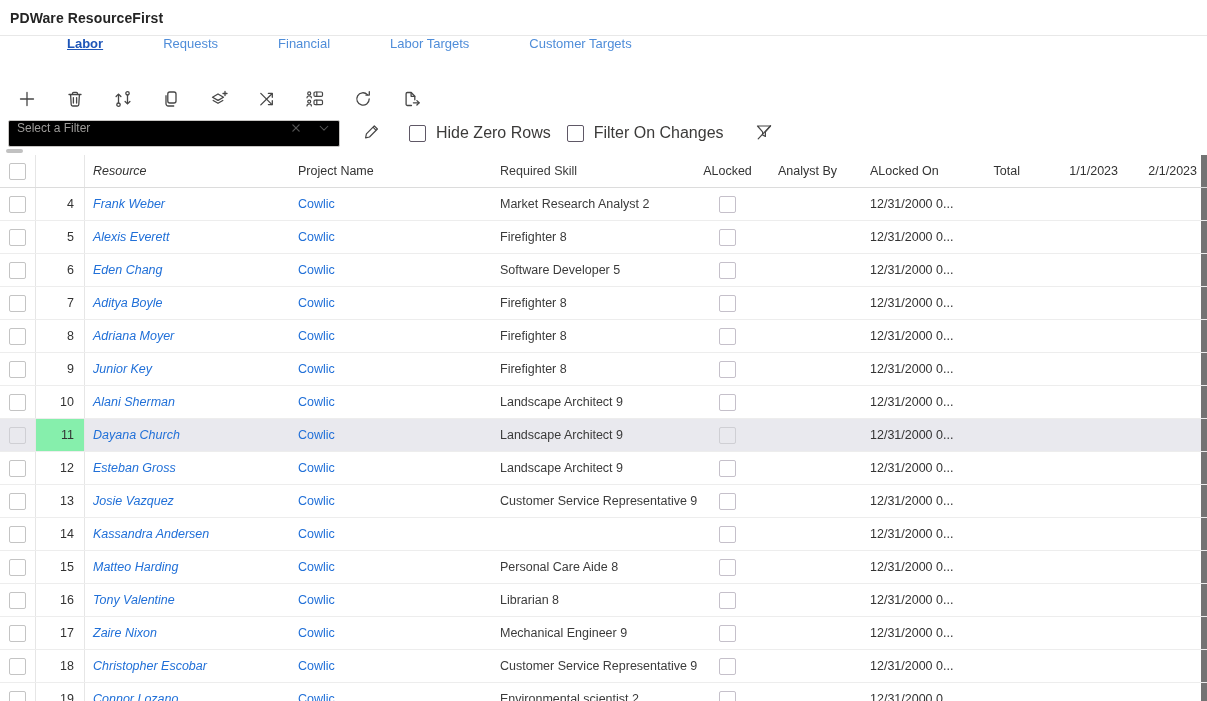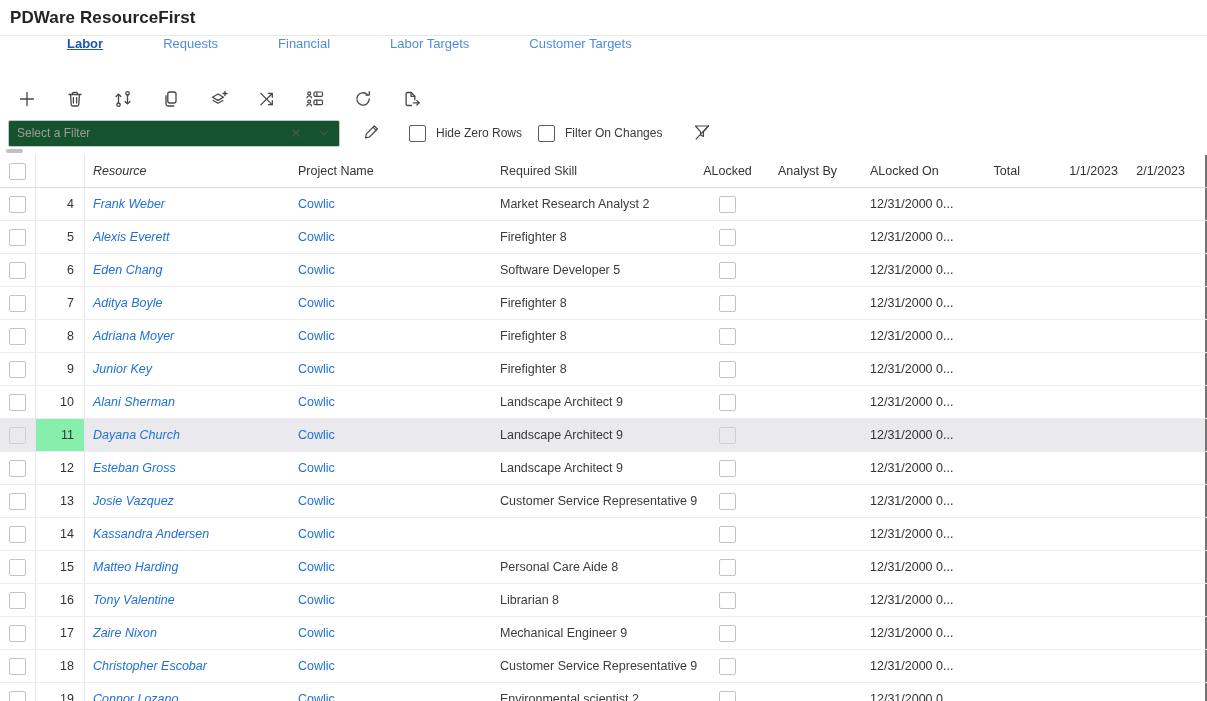--- a/index.html
+++ b/index.html
@@ -2,46 +2,46 @@
 <html><head>
 <meta charset="utf-8">
 <style>
   * { margin:0; padding:0; box-sizing:border-box; }
   html,body { background:#fff; }
   body { font-family:"Liberation Sans", sans-serif; color:#333; }
   .app { position:relative; width:1207px; height:701px; overflow:hidden; background:#fff; }
 
   
   .titlebar { height:36px; border-bottom:1px solid #e8e8e8; display:flex; align-items:center; padding-left:10px; }
-  .titlebar h1 { font-size:17px; font-weight:bold; color:#242424; letter-spacing:.1px; }
+  .titlebar h1 { font-size:14px; font-weight:bold; color:#242424; letter-spacing:.1px; }
 
   
   .tabs { height:44px; display:flex; padding-left:30px; gap:60px;margin-left:37px; }
   .tab { font-size:13px; color:#4f8dd9; text-decoration:none; cursor:pointer; }
   .tab.active { color:#1d55b8; font-weight:bold; text-decoration:underline; }
 
   
   .toolbar { height:38px; display:flex; align-items:center; padding-left:16px; gap:26px; }
   .tbtn { background:none; border:none; width:22px; height:22px; padding:0; cursor:pointer; color:#464646; display:flex; align-items:center; justify-content:center; }
   .tbtn svg { width:20px; height:20px; display:block; }
 
   
   .filterbar { height:30px; display:flex; align-items:center; padding-left:8px; }
-  .filter-select { width:332px; height:27px; border:1px solid #c8c6c4; border-radius:2px; display:flex; align-items:center; padding:0 8px; cursor:pointer; background:#14532d; }
+  .filter-select { width:332px; height:27px; border:1px solid #c8c6c4; border-radius:2px; display:flex; padding:0 8px; cursor:pointer; background:#000000; }
   .filter-select .ph { flex:1; font-size:12px; color:#9e9c9a; overflow:hidden; white-space:nowrap; }
   .icon-x, .icon-chev { width:14px; height:14px; color:#555; display:flex; align-items:center; }
   .icon-x { margin-right:14px; }
   .icon-x svg, .icon-chev svg { width:14px; height:14px; }
   .pencil-btn { background:none; border:none; padding:0; margin-left:21px; width:22px; height:22px; color:#464646; cursor:pointer; }
   .pencil-btn svg { width:20px; height:20px; }
   .chk { display:flex; align-items:center; gap:10px; cursor:pointer; }
   .chk1 { margin-left:26px; }
   .chk2 { margin-left:16px; }
   .chkbox { width:17px; height:17px; border:1px solid #5f5866; border-radius:2px; background:#fff; }
-  .chk .lbl { font-size:12px; color:#3b3a39; }
+  .chk .lbl { font-size:16px; color:#3b3a39; }
   .funnel-btn { background:none; border:none; padding:0; margin-left:28px; width:24px; height:24px; color:#464646; cursor:pointer; }
   .funnel-btn svg { width:20px; height:20px; }
 
   
   .hscroll { height:7px; position:relative; }
   .hscroll .thumb { position:absolute; left:6px; top:1px; width:17px; height:4px; background:#c1c1c1; border-radius:2px; cursor:pointer; }
 
   
   .grid { width:1207px; }
   .ghead, .row { display:flex; height:33px; align-items:center; }
@@ -51,21 +51,21 @@
   .c-select { width:36px; justify-content:center; border-right:1px solid #e6e6e6; }
   .c-num { width:49px; justify-content:flex-end; padding-right:10px; border-right:1px solid #e6e6e6; color:#333; }
   .c-res { width:205px; padding-left:8px;font-style:italic; }
   .c-proj { width:202px; padding-left:8px; }
   .c-skill { width:208px; padding-left:8px; color:#3b3b3b; }
   .c-alocked { width:55px; justify-content:center; }
   .c-aby { width:105px; justify-content:center; }
   .c-aon { width:95px; padding-left:10px; color:#333; text-overflow:ellipsis; }
   .c-total { width:70px; justify-content:flex-end; padding-right:5px; }
   .c-d1 { width:97px; justify-content:flex-end; padding-right:4px; }
-  .c-d2 { width:85px; justify-content:flex-end; padding-right:20px; border-right:2px solid #737373; }
+  .c-d2 { width:85px; justify-content:flex-end; padding-right:4px; border-right:6px solid #737373; }
   .link { color:#2170d8; text-decoration:none; cursor:pointer; }
   .cb { width:17px; height:17px; border:1px solid #c4c4c4; border-radius:2px; background:transparent; flex:0 0 auto; cursor:pointer; }
   .c-alocked .cb { border-color:#c5c0ca; }
   .row.selected .cell { background:#e9e9ee; }
   .row.selected .c-num { background:#86efac; }
   .row.selected .cb { border-color:#cfcfd4; }
 </style>
 </head>
 <body>
 

